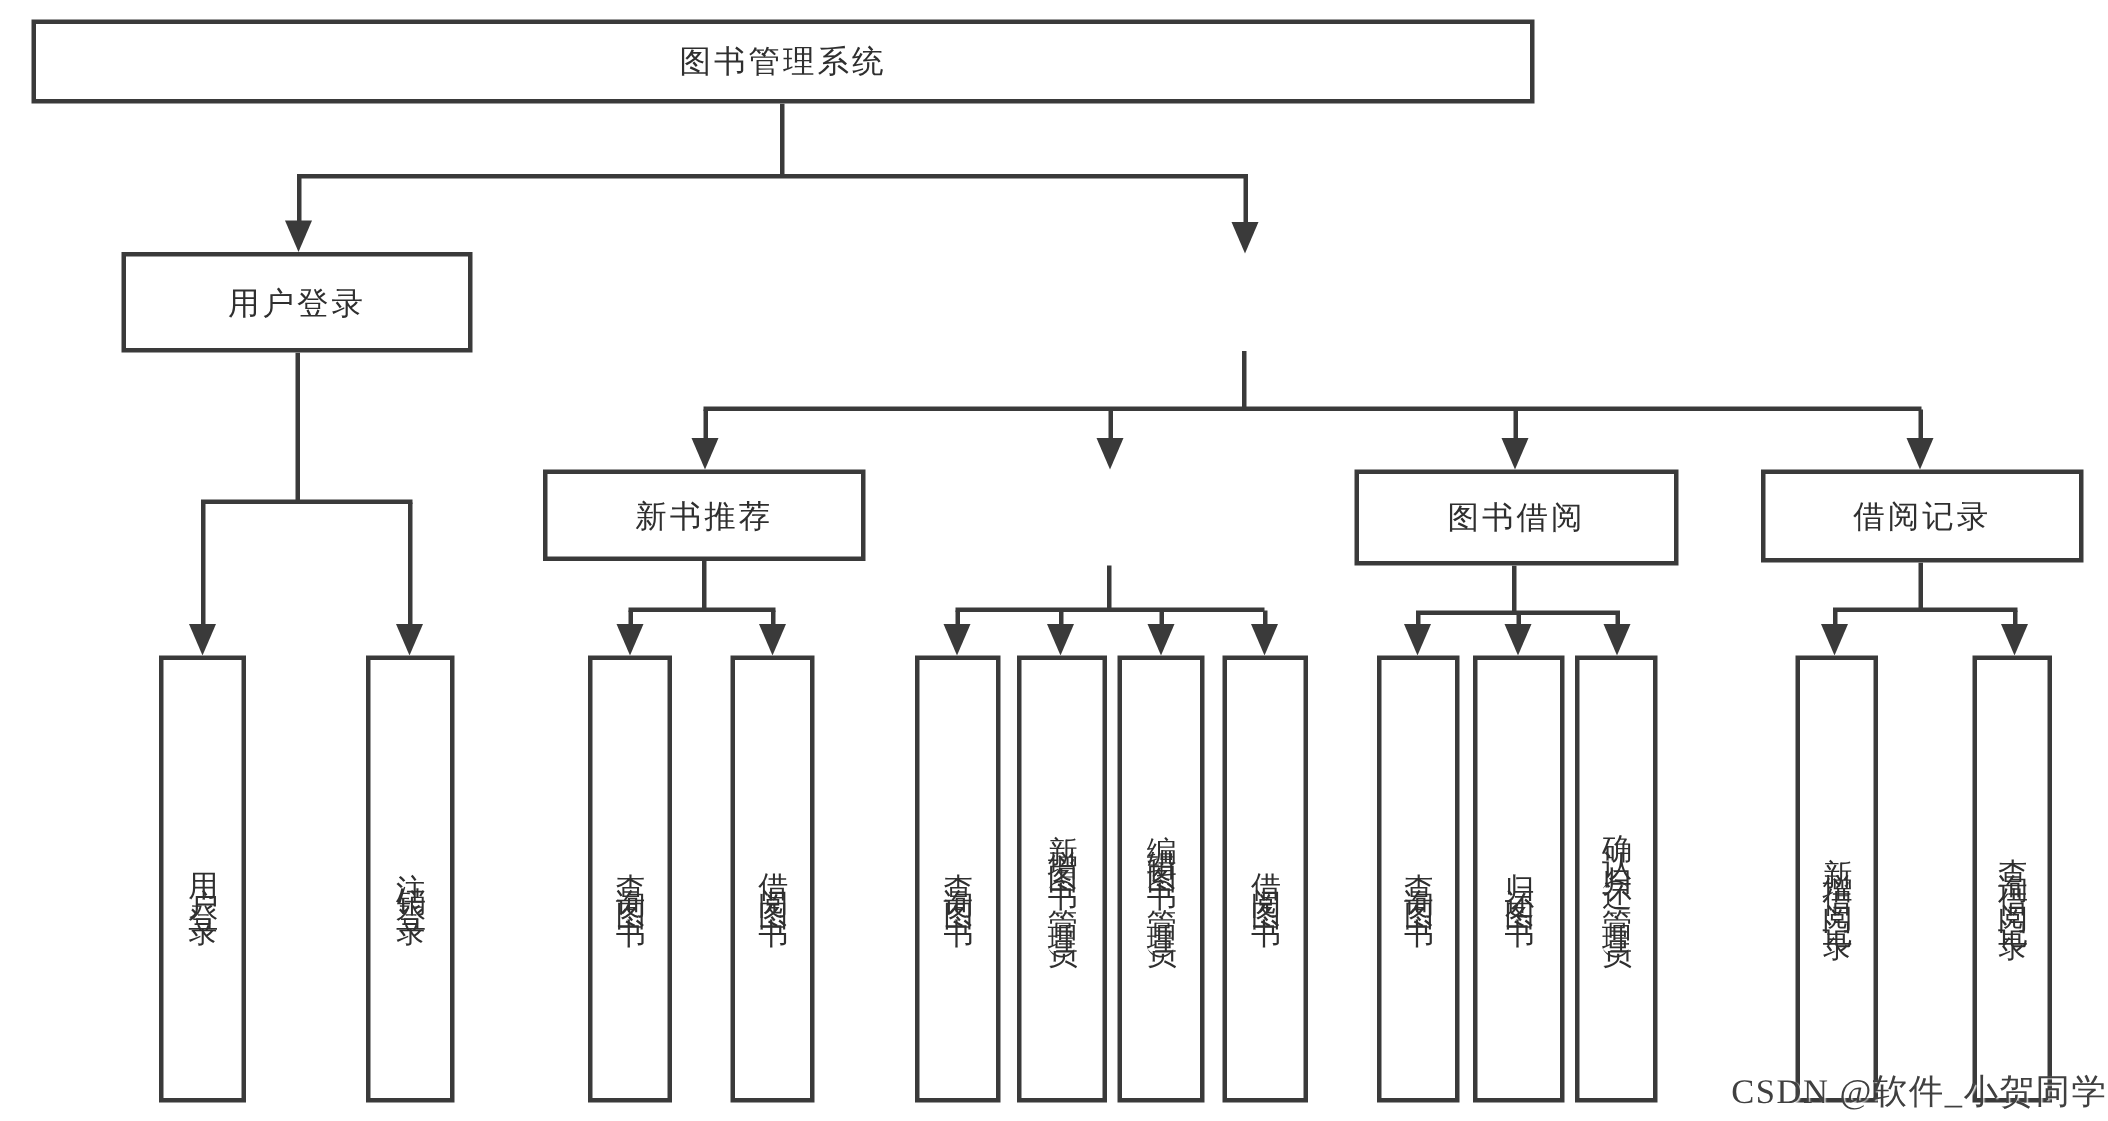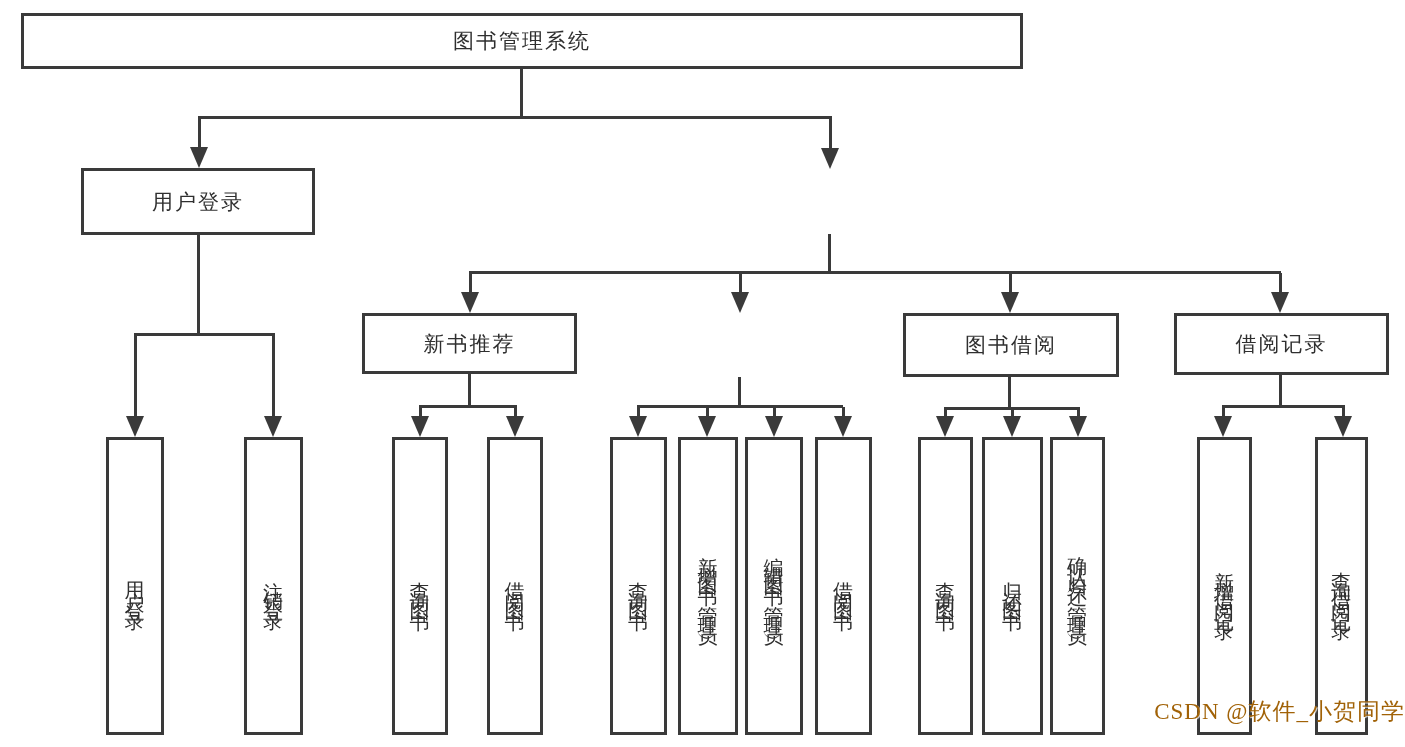--- a/index.html
+++ b/index.html
@@ -54,23 +54,23 @@
   #lf-cur-2{left:1050px;width:55px;}
   #lf-recd-0{left:1197px;width:55px;}
   #lf-recd-1{left:1315px;width:53px;}
 
   .cline{position:absolute;z-index:1;}
   .ahead{position:absolute;width:0;height:0;z-index:1;}
 
   #watermark{
     position:absolute;
     right:0px;
-    bottom:20px;
+    bottom:4px;
     font-size:23px;
-    color:#a16207;
+    color:#404040;
     letter-spacing:1px;
     white-space:nowrap;
     text-shadow:1px 1px 1px rgba(255,255,255,0.85);
     z-index:5;
   }
 </style>
 </head>
 <body>
 
 <div id="canvas">

